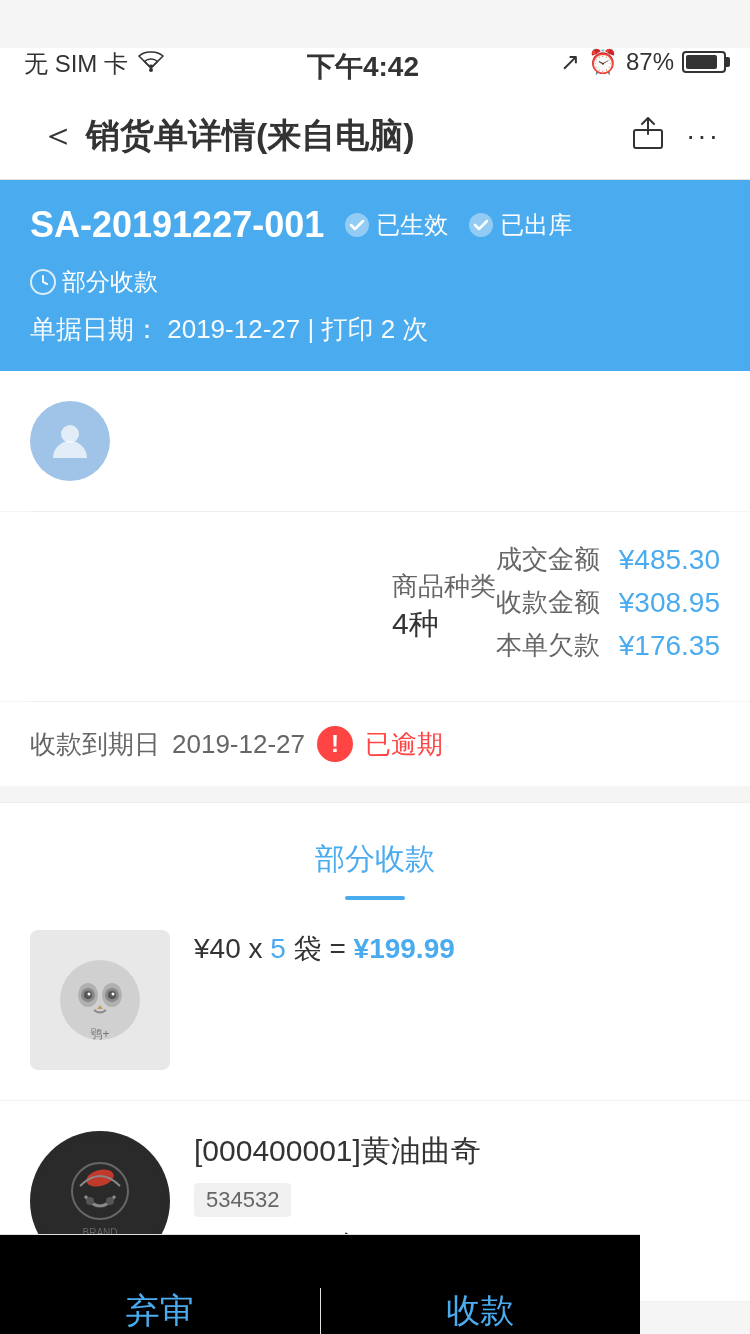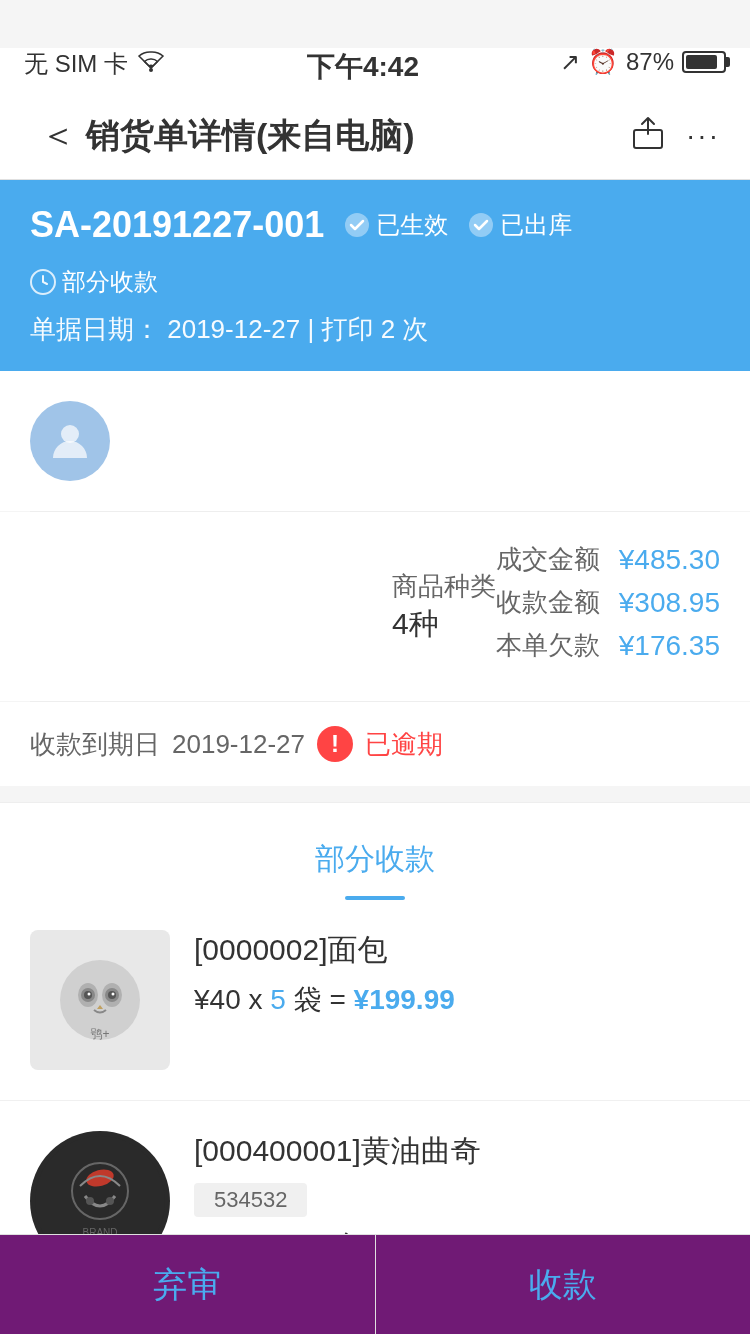--- a/index.html
+++ b/index.html
@@ -251,41 +251,42 @@
     .product-name {
       font-size: 30px;
       color: #333;
       margin-bottom: 10px;
     }
     .product-batch {
       display: inline-block;
       background: #f0f0f0;
       color: #666;
       font-size: 22px;
-      padding: 4px 20px;
+      padding: 4px 12px;
       border-radius: 4px;
       margin-bottom: 10px;
     }
     .product-price {
       font-size: 28px;
       color: #333;
     }
     .price-highlight { color: #4AABEE; }
     .price-total { color: #4AABEE; font-weight: 600; }
 
     
     .bottom-bar {
       position: fixed;
       bottom: 0;
       left: 0;
-      width: 750px;
+      width: 640px;
       height: 100px;
-      background: #701a75;
+      background: #000000;
       border-top: 1px solid #e0e0e0;
       display: flex;
+      align-items: flex-end;
     }
     .bottom-btn {
       flex: 1;
       display: flex;
       align-items: center;
       justify-content: center;
       font-size: 34px;
       font-weight: 500;
       cursor: pointer;
     }
@@ -426,21 +427,20 @@
         <circle cx="38" cy="45" r="4" fill="#555"></circle>
         <circle cx="62" cy="45" r="4" fill="#555"></circle>
         <circle cx="39" cy="44" r="1.5" fill="#fff"></circle>
         <circle cx="63" cy="44" r="1.5" fill="#fff"></circle>
         <path d="M44 60 Q50 65 56 60" stroke="#888" stroke-width="2" fill="none"></path>
         <polygon points="50,55 47,59 53,59" fill="#c0a060"></polygon>
         <text x="50" y="88" text-anchor="middle" font-size="12" fill="#777" font-family="sans-serif">鸮+</text>
       </svg>
     </div>
     <div class="product-details">
-      <div class="product-name">[0000002]面包</div>
       <div class="product-price">
         <span>¥40</span>
         <span> x </span>
         <span class="price-highlight">5</span>
         <span>袋</span>
         <span> = </span>
         <span class="price-total">¥199.99</span>
       </div>
     </div>
   </div>

